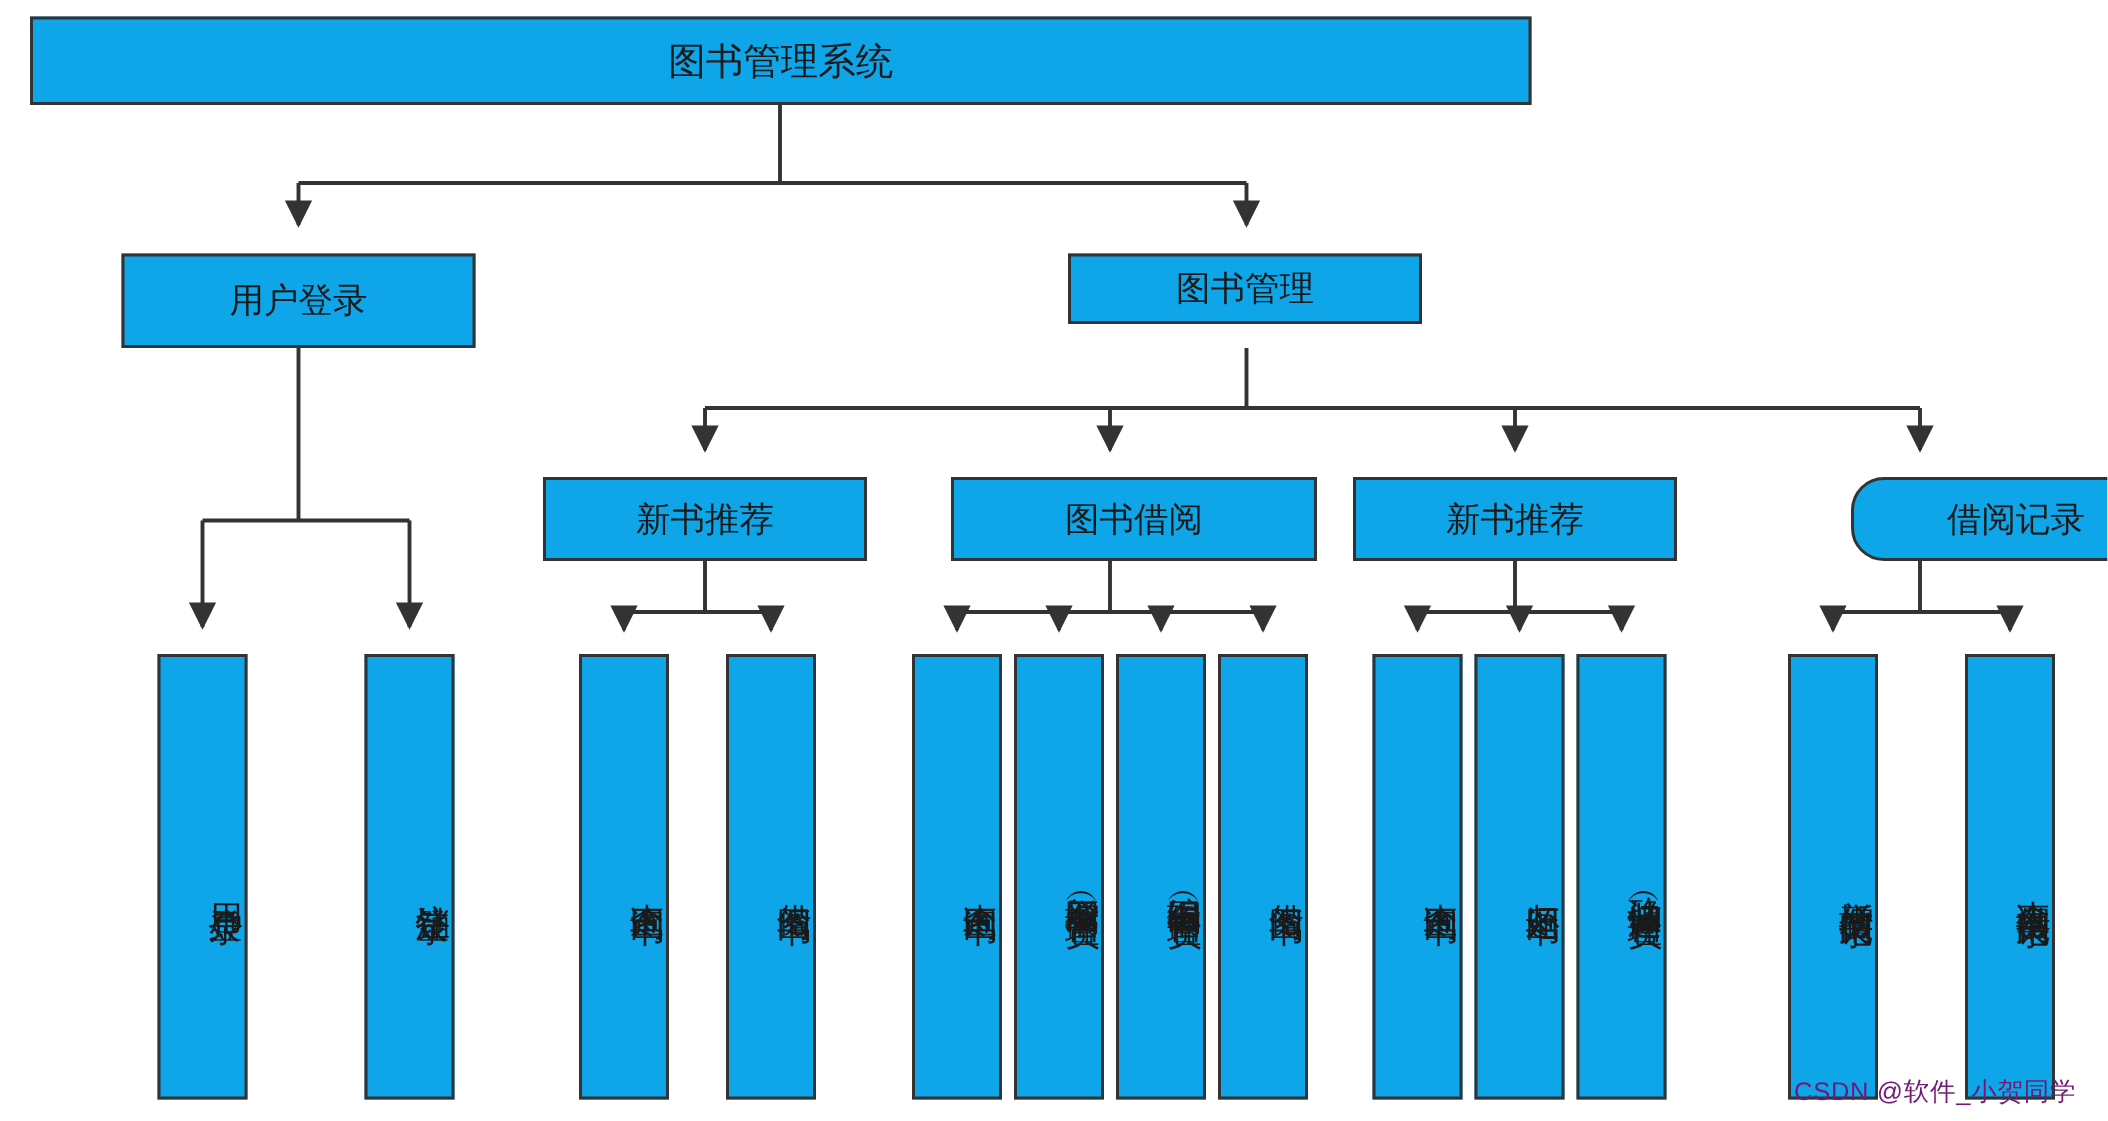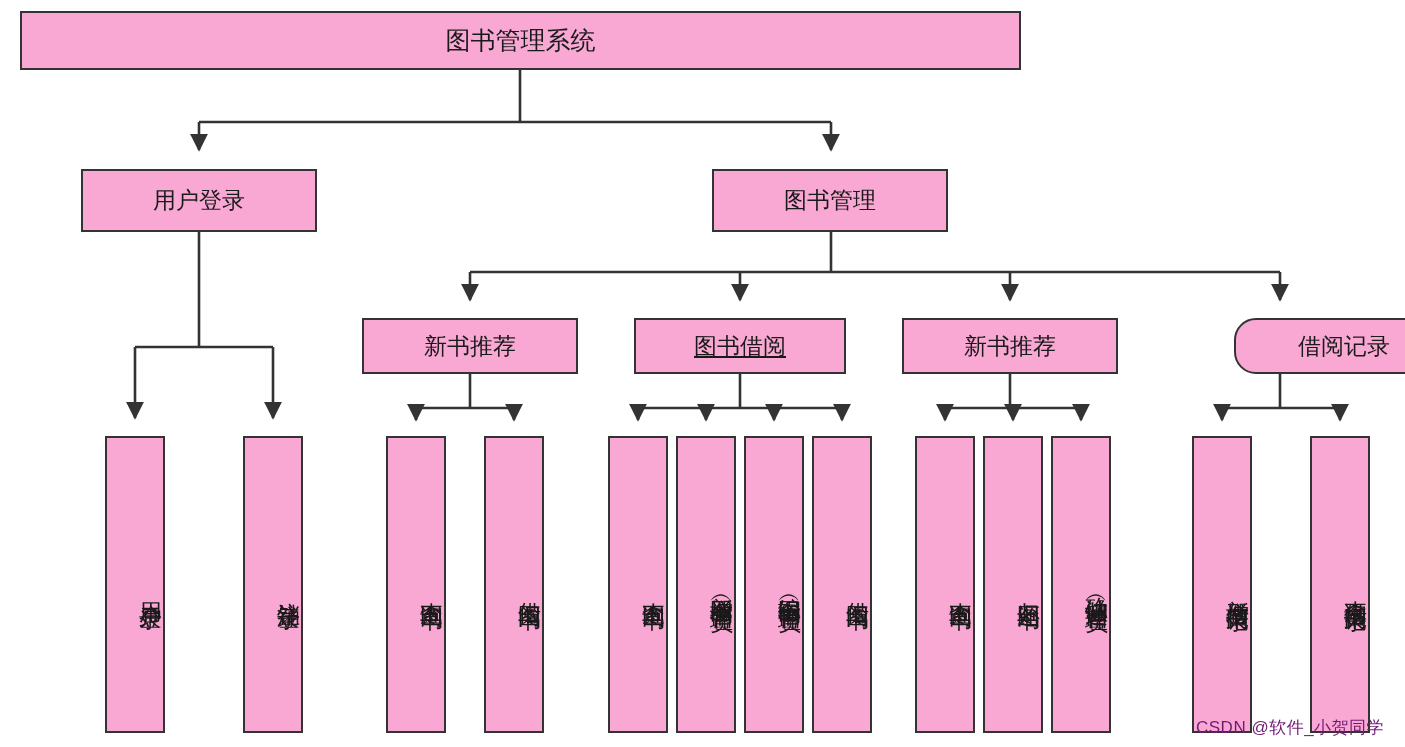--- a/index.html
+++ b/index.html
@@ -22,21 +22,21 @@
     left: 0;
     top: 0;
     width: 1405px;
     height: 747px;
     pointer-events: none;
   }
   .node {
     position: absolute;
     box-sizing: border-box;
     border: 2px solid #333333;
-    background: #f9a8d4;
+    background: #0ea5e9;
     display: flex;
     align-items: center;
     justify-content: center;
     color: #1a1a1a;
     text-align: center;
   }
   .node.root {
     font-size: 25px;
   }
   .node.level2 {
@@ -125,29 +125,29 @@
   </svg>
 
   <div class="node root" style="left:20px; top:11px; width:1001px; height:59px;">
     <span>图书管理系统</span>
   </div>
 
   <div class="node level2" style="left:81px; top:169px; width:236px; height:63px;">
     <span>用户登录</span>
   </div>
 
-  <div class="node level2" style="left:712px; top:169px; width:236px; height:63px;">
+  <div class="node level2" style="left:712px; top:169px; width:236px; height:47px;">
     <span>图书管理</span>
   </div>
 
   <div class="node level3" style="left:362px; top:318px; width:216px; height:56px;">
     <span>新书推荐</span>
   </div>
 
-  <div class="node level3" style="left:634px; top:318px; width:212px; height:56px;text-decoration:underline;">
+  <div class="node level3" style="left:634px; top:318px; width:244px; height:56px;">
     <span>图书借阅</span>
   </div>
 
   <div class="node level3" style="left:902px; top:318px; width:216px; height:56px;">
     <span>新书推荐</span>
   </div>
 
   <div class="node level3" style="left:1234px; top:318px; width:220px; height:56px;border-radius:22px;">
     <span>借阅记录</span>
   </div>

